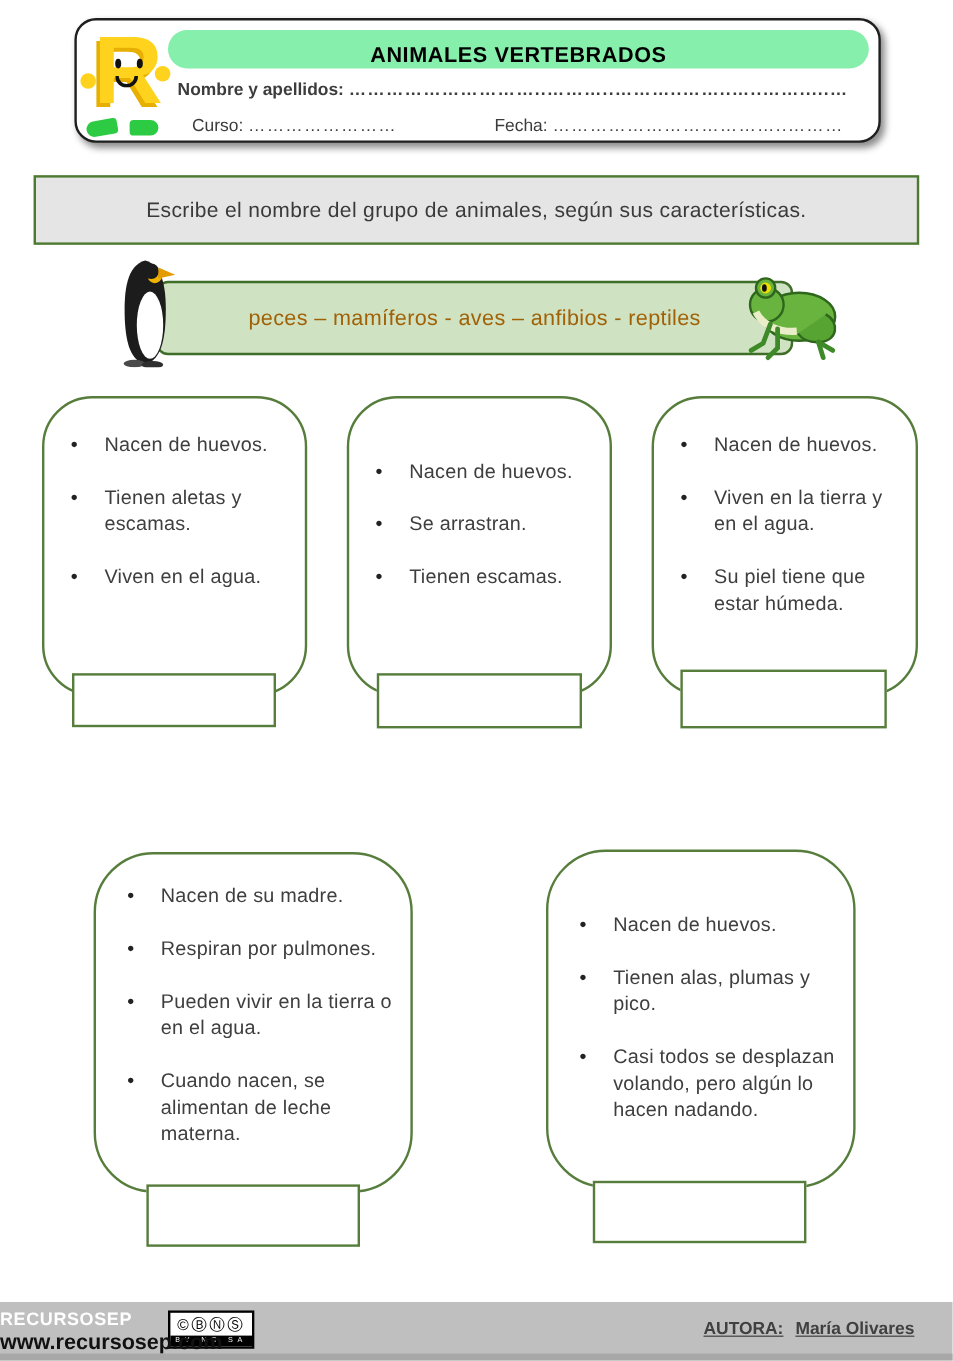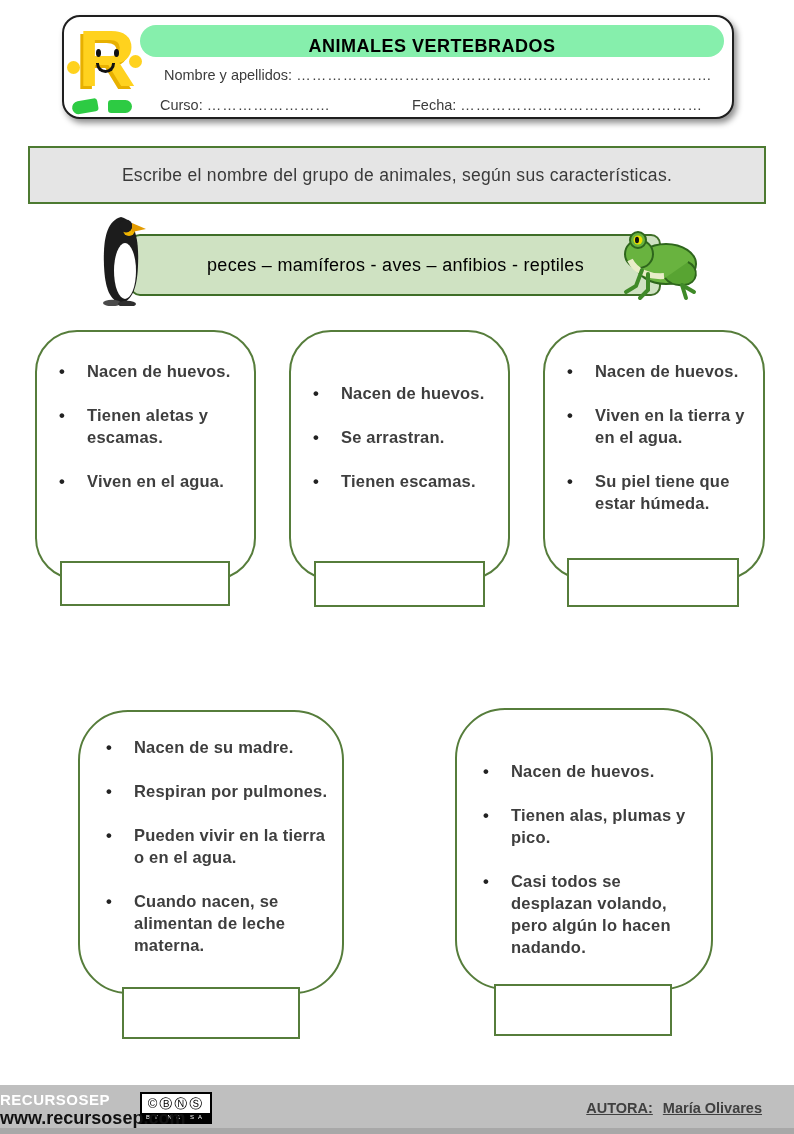--- a/index.html
+++ b/index.html
@@ -13,21 +13,21 @@
     background:#fff; border:2px solid #1f1f1f; border-radius:18px;
     box-shadow:3px 4px 6px rgba(0,0,0,.45);
   }
   .title-banner {
     position:absolute; left:76px; top:8px; right:8px; height:32px;
     background:#86efac; border-radius:16px;
     display:flex; align-items:flex-end; justify-content:center;
   }
   .title-banner span { font-size:18px; font-weight:bold; color:#000; letter-spacing:.5px; }
   .form-line { position:absolute; color:#3c3c3c; font-size:14.5px; white-space:nowrap; overflow:hidden; }
-  .name-line { left:100px; top:50px; right:14px; }
+  .name-line { left:84px; top:50px; right:14px;font-weight:bold; }
   .cf-line   { left:96px;  top:80px; right:14px; display:flex; }
   .cf-group1 { width:252px; overflow:hidden; white-space:nowrap; }
   .cf-group2 { flex:1; overflow:hidden; white-space:nowrap; }
   .dots { letter-spacing:1px; color:#3c3c3c; }
 
   
   .mascot { position:absolute; left:8px; top:10px; width:70px; height:88px; }
   .m-letter { position:absolute; left:6px; top:-8px; font-size:80px; line-height:1; font-weight:bold;
               color:#ffd21e; text-shadow:-3px 3px 0 #e7b000; }
   .m-eye { position:absolute; width:5px; height:8px; background:#111; border-radius:50%; }
@@ -47,26 +47,26 @@
     display:flex; align-items:center; justify-content:center;
   }
   .instruction-box span { font-size:17.5px; color:#3a3a3a; letter-spacing:.3px; }
 
   
   .wordbank {
     position:absolute; left:130px; top:234px; width:531px; height:62px;
     background:#cfe2c2; border:2px solid #3f6e28; border-radius:10px;
     display:flex; align-items:center; justify-content:center; z-index:1;
   }
-  .wordbank span { font-size:18px; color:#000000; letter-spacing:.3px; }
+  .wordbank span { font-size:18px; color:#a16207; letter-spacing:.3px; }
   .penguin { position:absolute; left:92px; top:214px; z-index:2; }
   .frog    { position:absolute; left:618px; top:228px; z-index:2; }
 
   
-  .card { position:absolute; background:#fff; border:2px solid #567d3b; z-index:1;font-weight:bold; }
+  .card { position:absolute; background:#fff; border:2px solid #567d3b; z-index:1; }
   .card1 { left:35px;  top:330px; width:221px; height:250px; border-radius:42px; }
   .card2 { left:289px; top:330px; width:221px; height:250px; border-radius:42px; }
   .card3 { left:543px; top:330px; width:222px; height:250px; border-radius:42px; }
   .card4 { left:78px;  top:710px; width:266px; height:284px; border-radius:50px; }
   .card5 { left:455px; top:708px; width:258px; height:282px; border-radius:50px; }
   .card ul { list-style:none; font-size:16.5px; color:#3e3e3e; letter-spacing:.2px; }
   .card li { position:relative; padding-left:50px; padding-right:14px; margin-bottom:22px; line-height:22px; }
   .card li::before { content:"•"; position:absolute; left:22px; top:0; color:#222; }
   .card1 ul { padding-top:28px; }
   .card2 ul { padding-top:50px; }

